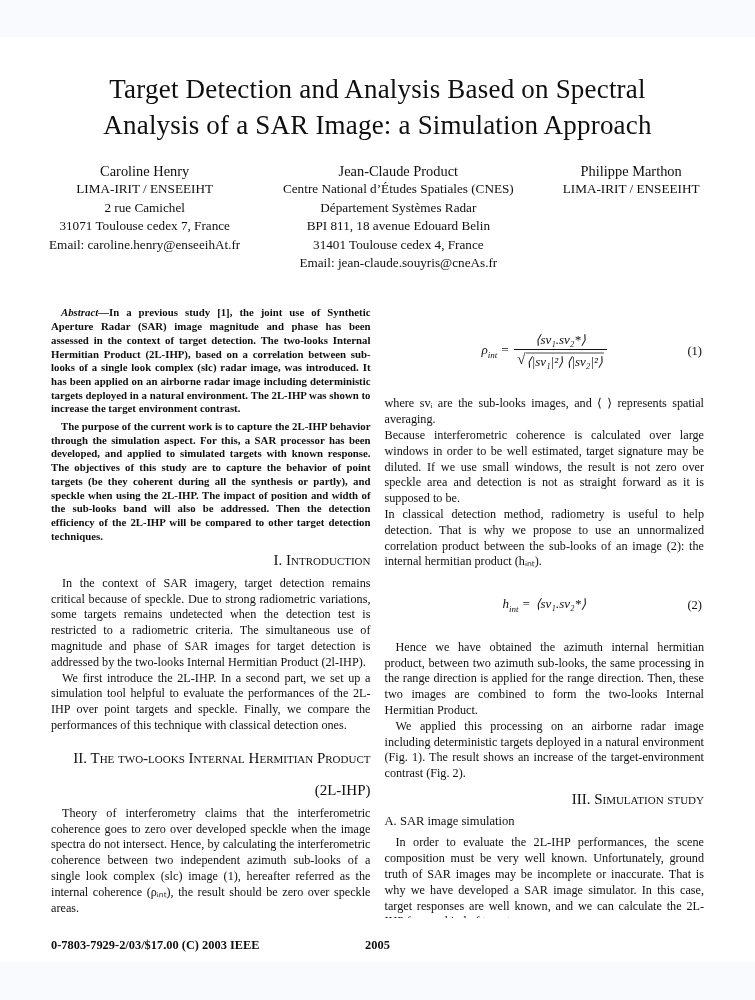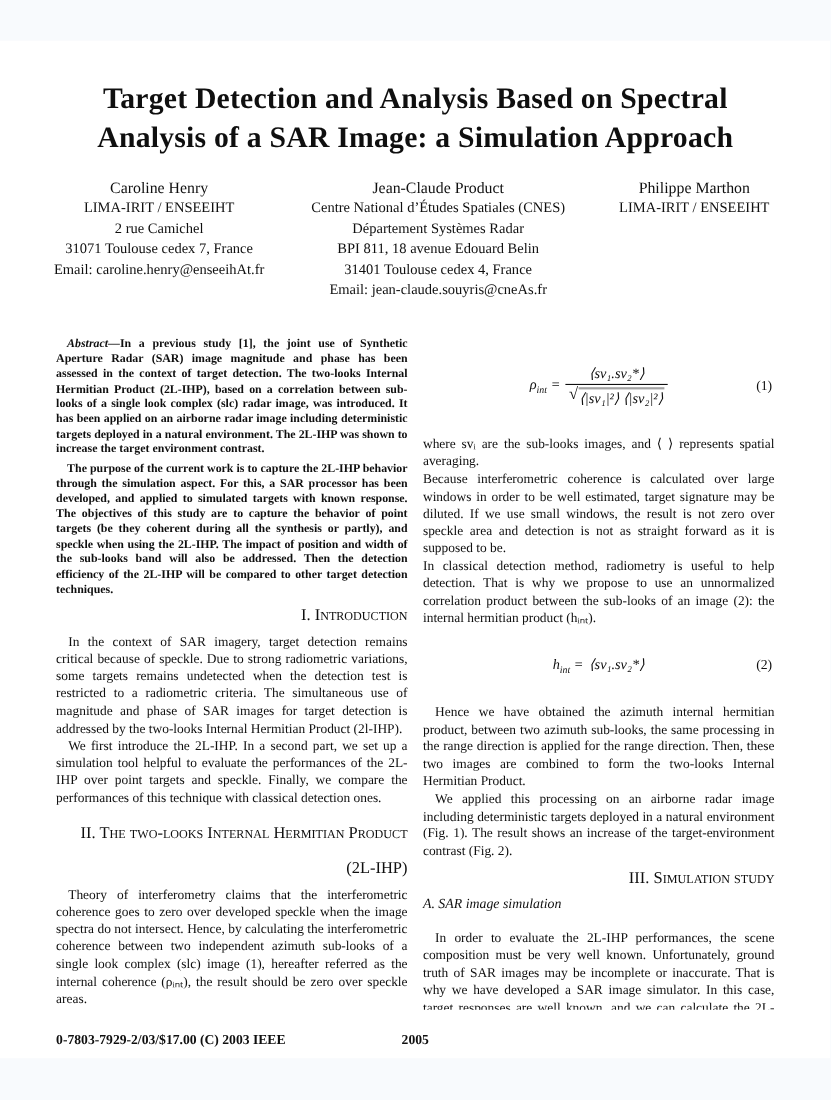--- a/index.html
+++ b/index.html
@@ -5,21 +5,21 @@
   * { margin:0; padding:0; box-sizing:border-box; }
   html,body { width:755px; }
   body {
     background:#f8fafd;
     font-family:"Liberation Serif", serif;
     color:#0f0f0f;
   }
   .canvas { position:relative; width:755px; height:1000px; background:#f8fafd; overflow:hidden; }
   .sheet  { position:absolute; top:37px; left:0; width:755px; height:925px; background:#ffffff; }
 
-  .title { margin-top:34px; text-align:center; font-weight:700; font-size:27px; line-height:36px; letter-spacing:0.2px; }
+  .title { margin-top:34px; text-align:center; font-weight:400; font-size:27px; line-height:36px; letter-spacing:0.2px; }
   .title .tline { display:block; }
 
   .authors { display:flex; margin-top:19px; padding:0 30px; }
   .author  { text-align:center; font-size:13.2px; line-height:18.4px; }
   .author.a1 { width:33%; }
   .author.a2 { width:40%; }
   .author.a3 { width:27%; }
   .author .name { font-size:14.4px; }
 
   .cols { display:flex; gap:14px; padding:0 51px; margin-top:34px; height:612px; overflow:hidden; }
@@ -27,21 +27,21 @@
 
   p.body { font-size:12.2px; line-height:15.8px; text-align:justify; }
   p.indent { text-indent:11px; }
 
   .abstract p { font-size:10.8px; line-height:13.7px; font-weight:bold; text-align:justify; text-indent:10px; }
   .abstract p + p { margin-top:4px; }
   .abs-lead { font-style:italic; }
 
   .sec-head { text-align:right; font-weight:400; font-variant:small-caps; font-size:15px; line-height:16.5px; margin:9px 0 7px; }
   .sec-head .hline { display:block;margin-top:16px; }
-  .sub-head { font-style:italic; font-weight:400; font-size:12.6px; margin:6px 0 16px; }
+  .sub-head { font-weight:400; font-size:12.6px; margin:6px 0 6px; }
 
   .equation { position:relative; display:flex; justify-content:center; align-items:center; margin:26px 0; font-size:13px; }
   .eq-math  { font-style:italic; }
   .eq-no    { position:absolute; right:2px; top:50%; transform:translateY(-50%); font-style:normal; font-size:12.5px; }
   .eq-lhs sub { font-size:9px; font-style:italic; }
   .frac { display:inline-flex; flex-direction:column; text-align:center; vertical-align:middle; margin-left:5px; }
   .frac .num { padding:0 6px 1px; }
   .frac .den { border-top:1px solid #0f0f0f; padding:2px 3px 0; display:flex; align-items:flex-start; }
   .sqrt-sign { font-style:normal; font-size:15px; line-height:14px; }
   .sqrt-body { border-top:2px solid #a3a3a3; padding:0 1px; }

